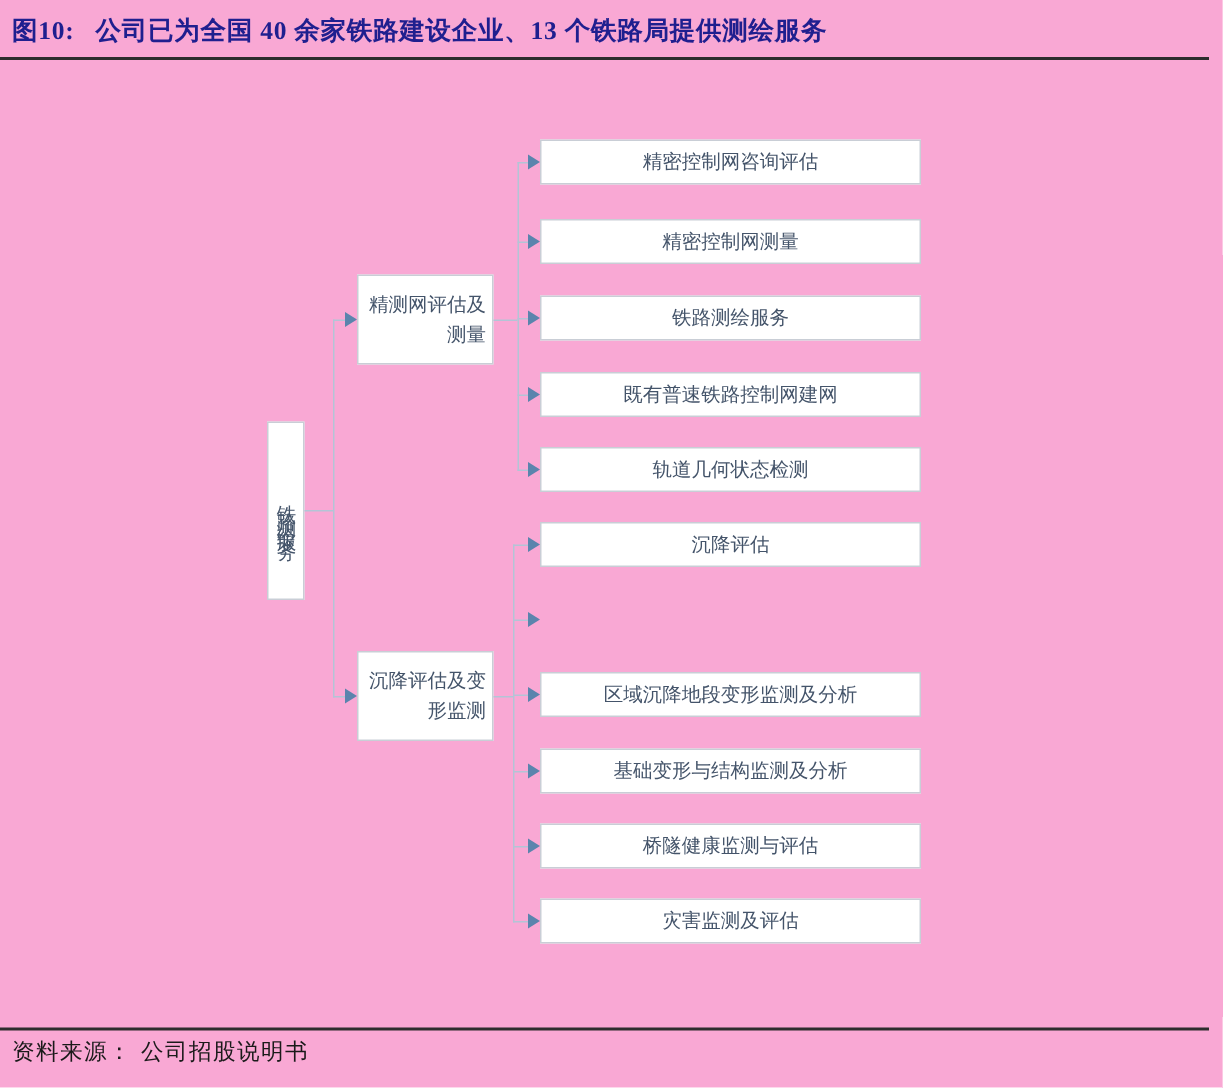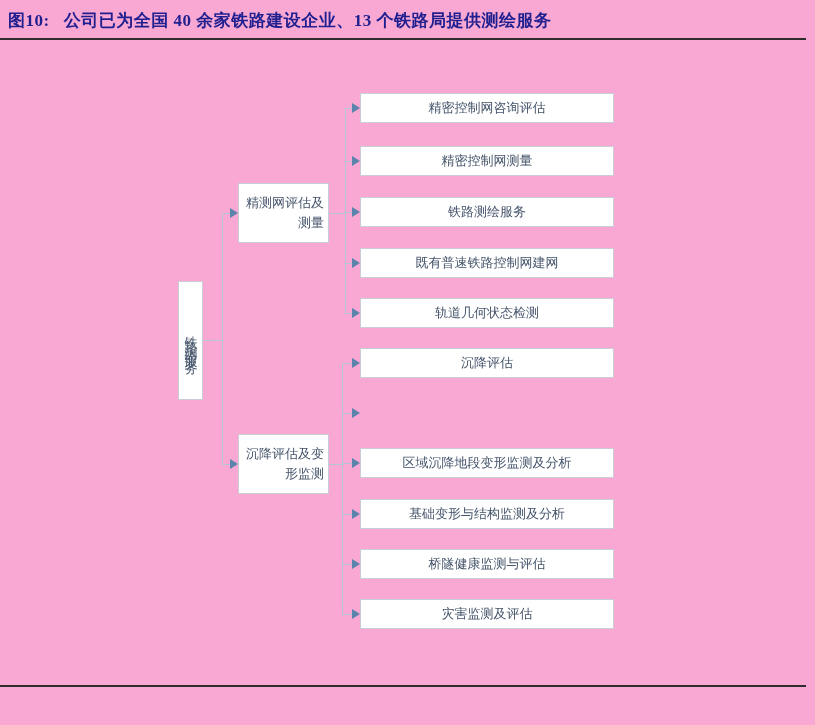--- a/index.html
+++ b/index.html
@@ -120,14 +120,17 @@
   <div class="hline" style="left:342px;top:614px;width:11px;"></div>
   <div class="arrow-head" style="left:352px;top:609px;"></div>
 
   <div class="node leaf" style="top:348px;">沉降评估</div>
   <div class="node leaf" style="top:448px;">区域沉降地段变形监测及分析</div>
   <div class="node leaf" style="top:499px;">基础变形与结构监测及分析</div>
   <div class="node leaf" style="top:549px;">桥隧健康监测与评估</div>
   <div class="node leaf" style="top:599px;">灾害监测及评估</div>
 
   <div class="rule bottom"></div>
+  <div class="footer">
+    <span class="src-label">资料来源：</span><span>公司招股说明书</span>
+  </div>
 
 </div>
 
 </body></html>

